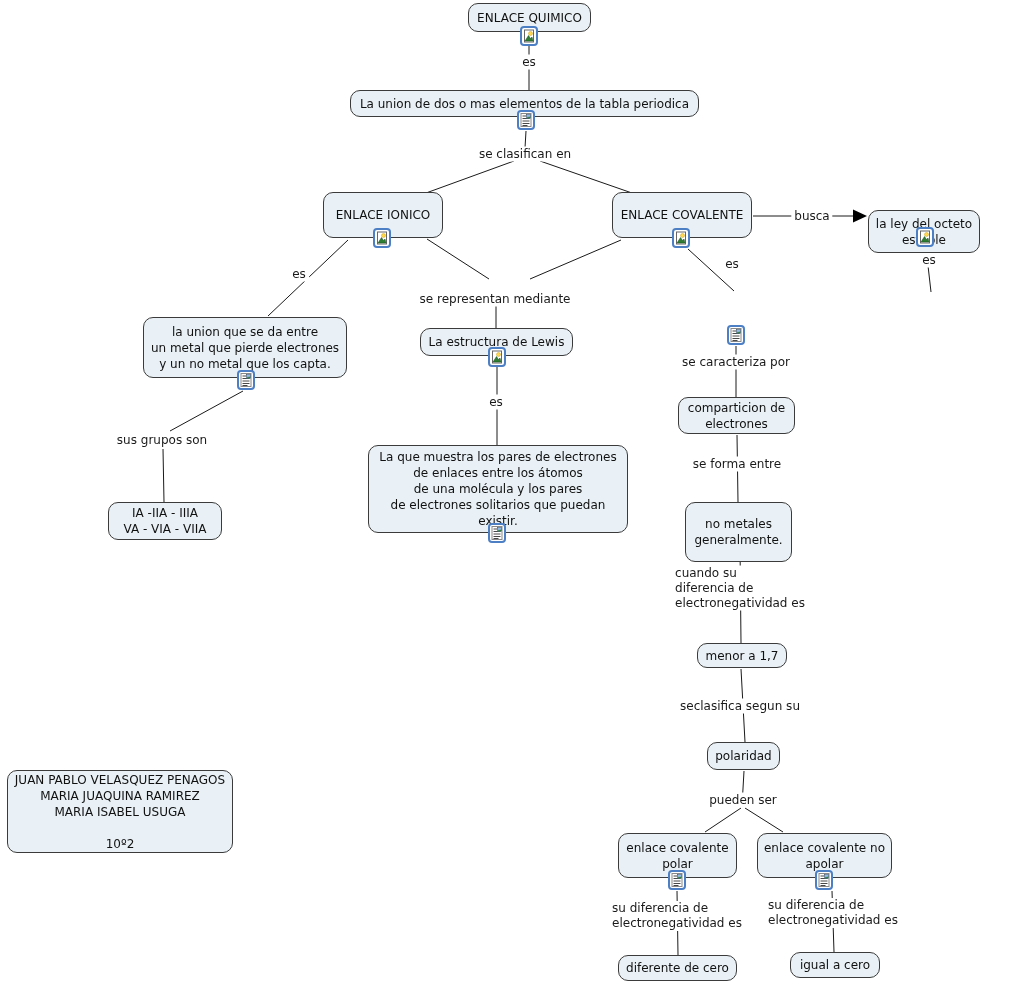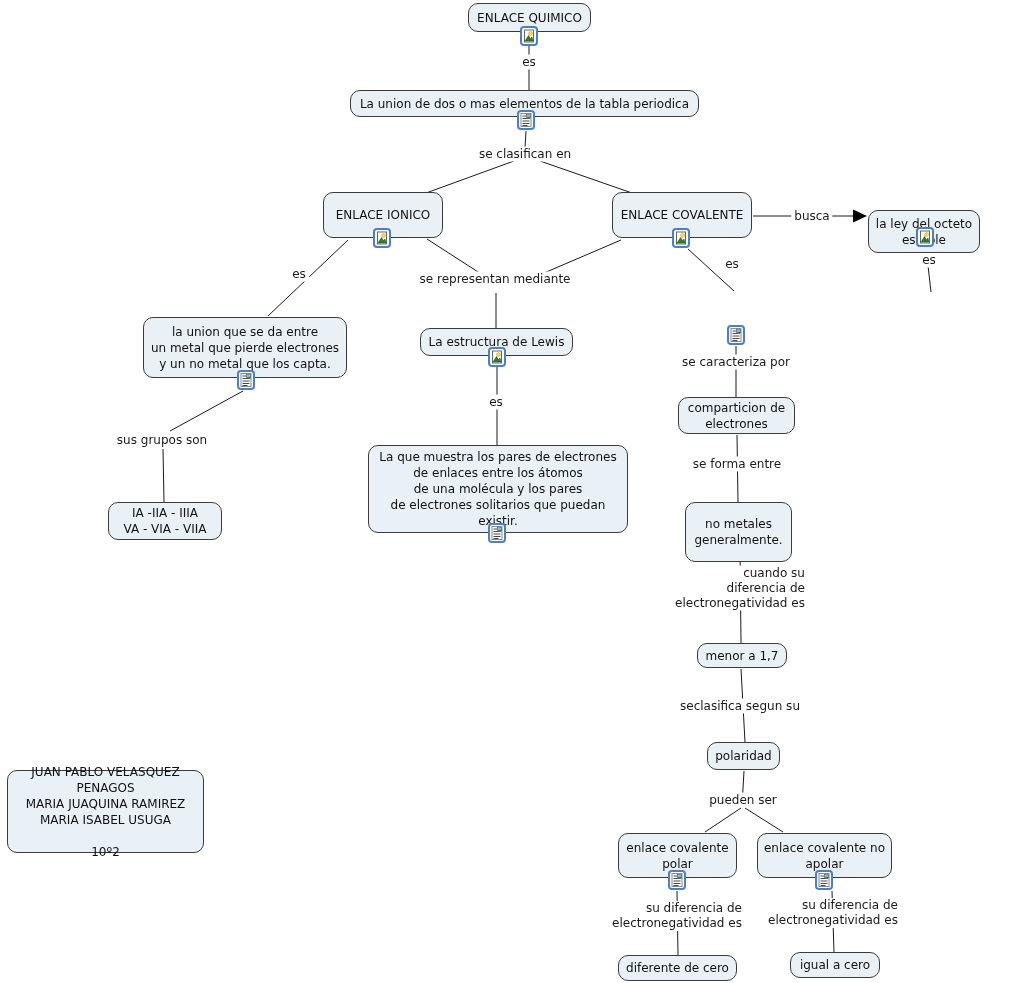--- a/index.html
+++ b/index.html
@@ -12,21 +12,21 @@
   .node{
     position:absolute;box-sizing:border-box;
     background:#e9f1f6;border:1px solid #3b3b3b;border-radius:10px;
     display:flex;align-items:center;justify-content:center;
     text-align:center;font-size:12px;line-height:16px;
     white-space:pre-line;padding:1px 0;
   }
   .phrase{
     position:absolute;transform:translate(-50%,-50%);
     background:#ffffff;padding:0 3px;
-    font-size:12px;line-height:15px;text-align:right;
+    font-size:12px;line-height:15px;text-align:left;
     white-space:pre-line;color:#1a1a1a;
   }
   .res-icon{position:absolute;width:18px;height:20px;display:block;}
   .res-icon svg{display:block;}
 </style>
 </head>
 <body>
 
 <div id="canvas">
 
@@ -73,21 +73,21 @@
       <line x1="832" y1="891" x2="834" y2="952"></line>
       <line x1="243" y1="391" x2="170" y2="431"></line>
       <line x1="163" y1="449" x2="164" y2="502"></line>
     </g>
     <polygon points="867,216 853,209.5 853,222.5" fill="#000"></polygon>
   </svg>
 
   <div class="phrase" style="left:529px;top:62px">es</div>
   <div class="phrase" style="left:525px;top:154px">se clasifican en</div>
   <div class="phrase" style="left:299px;top:274px">es</div>
-  <div class="phrase" style="left:495px;top:279px">se representan mediante</div>
+  <div class="phrase" style="left:495px;top:299px">se representan mediante</div>
   <div class="phrase" style="left:732px;top:264px">es</div>
   <div class="phrase" style="left:812px;top:216px">busca</div>
   <div class="phrase" style="left:929px;top:260px">es</div>
   <div class="phrase" style="left:162px;top:440px">sus grupos son</div>
   <div class="phrase" style="left:496px;top:402px">es</div>
   <div class="phrase" style="left:736px;top:362px">se caracteriza por</div>
   <div class="phrase" style="left:737px;top:464px">se forma entre</div>
   <div class="phrase" style="left:740px;top:588px">cuando su
 diferencia de
 electronegatividad es</div>
@@ -120,21 +120,21 @@
   <div class="node" style="left:685px;top:502px;width:107px;height:60px">no metales
 generalmente.</div>
   <div class="node" style="left:697px;top:643px;width:90px;height:25px">menor a 1,7</div>
   <div class="node" style="left:707px;top:742px;width:73px;height:28px">polaridad</div>
   <div class="node" style="left:618px;top:833px;width:119px;height:45px">enlace covalente
 polar</div>
   <div class="node" style="left:757px;top:833px;width:135px;height:45px">enlace covalente no
 apolar</div>
   <div class="node" style="left:618px;top:955px;width:119px;height:26px">diferente de cero</div>
   <div class="node" style="left:790px;top:952px;width:90px;height:26px">igual a cero</div>
-  <div class="node" style="left:7px;top:770px;width:197px;height:83px">JUAN PABLO VELASQUEZ PENAGOS
+  <div class="node" style="left:7px;top:770px;width:226px;height:83px">JUAN PABLO VELASQUEZ PENAGOS
 MARIA JUAQUINA RAMIREZ
 MARIA ISABEL USUGA
 
 10º2</div>
 
   <span class="res-icon" style="left:520px;top:26px">
       <svg width="18" height="20" viewBox="0 0 18 20">
         <use href="#img-icon"></use>
       </svg>
     </span>

